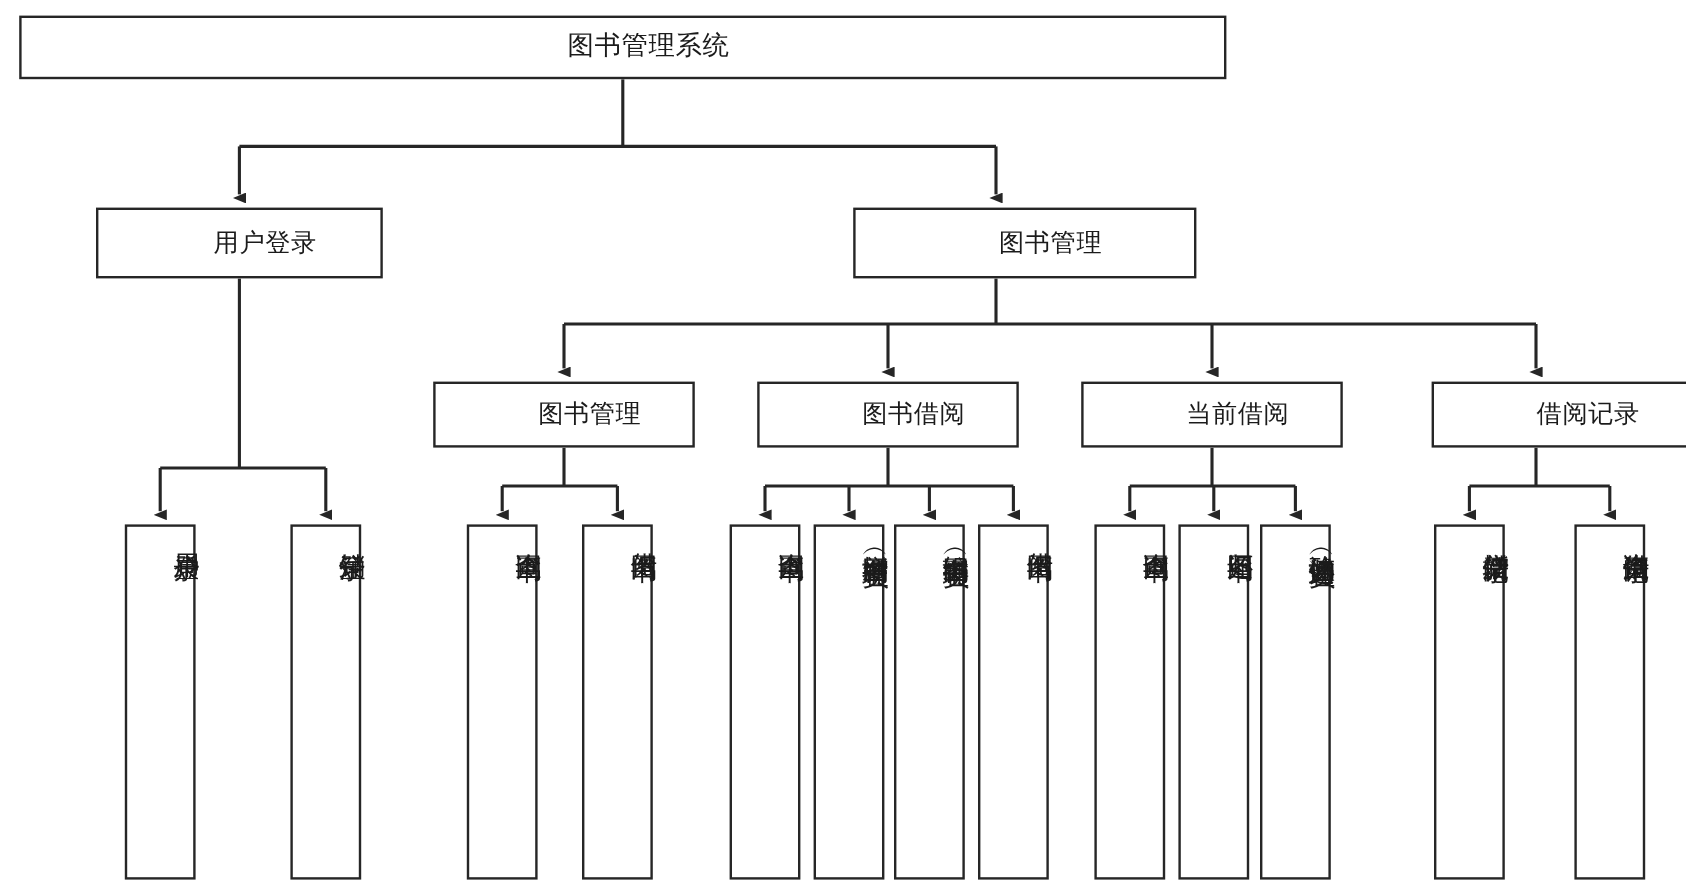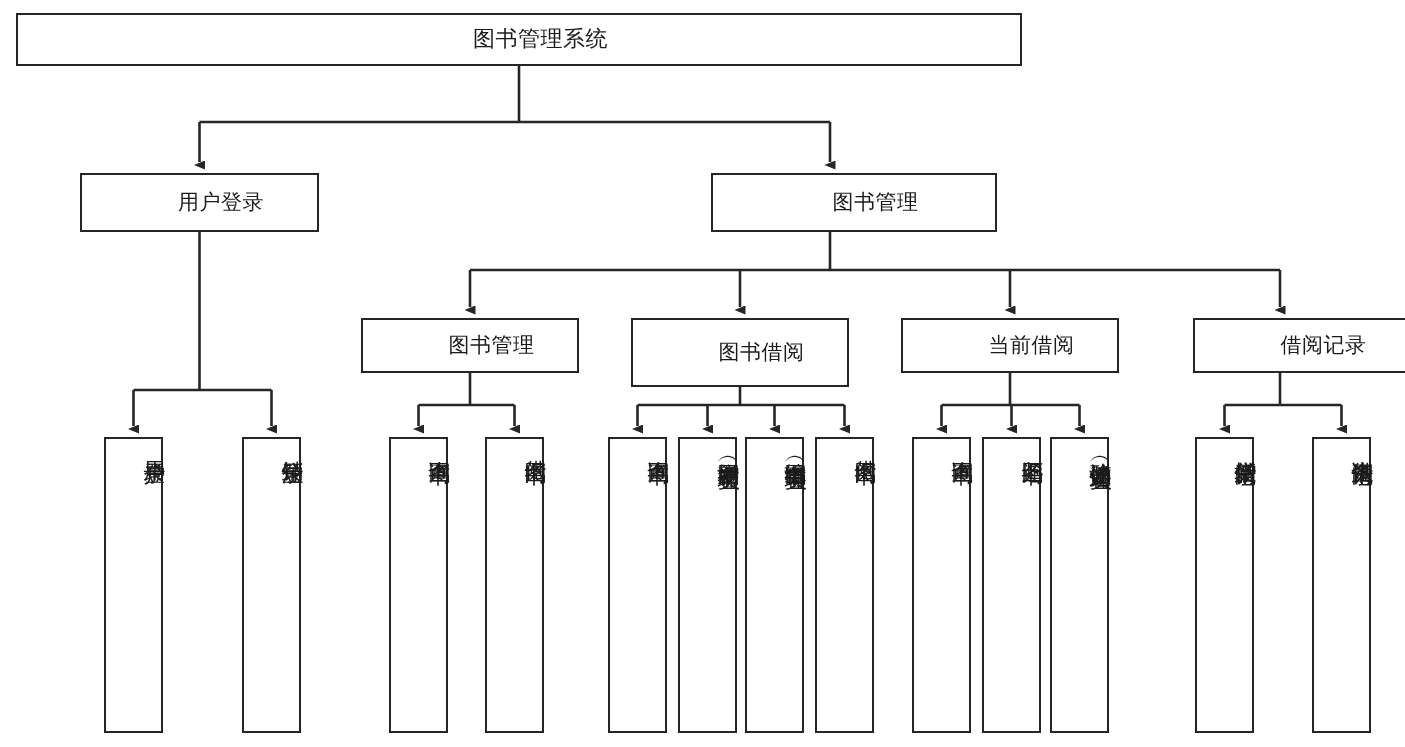--- a/index.html
+++ b/index.html
@@ -127,21 +127,21 @@
       </div>
       <div class="node h" style="left: 80px; top: 173px; width: 239px; height: 59px;">
         <div class="label">用户登录</div>
       </div>
       <div class="node h" style="left: 711px; top: 173px; width: 286px; height: 59px;">
         <div class="label">图书管理</div>
       </div>
       <div class="node h" style="left: 361px; top: 318px; width: 218px; height: 55px;">
         <div class="label">图书管理</div>
       </div>
-      <div class="node h" style="left: 631px; top: 318px; width: 218px; height: 69px;">
+      <div class="node h" style="left: 631px; top: 318px; width: 218px; height: 55px;">
         <div class="label">图书借阅</div>
       </div>
       <div class="node h" style="left: 901px; top: 318px; width: 218px; height: 55px; align-items: center;">
         <div class="label">当前借阅</div>
       </div>
       <div class="node h" style="left: 1193px; top: 318px; width: 218px; height: 55px;">
         <div class="label">借阅记录</div>
       </div>
       <div class="node v" style="left: 104px; top: 437px; width: 59px; height: 296px;">
         <div class="label">用户登录</div>

